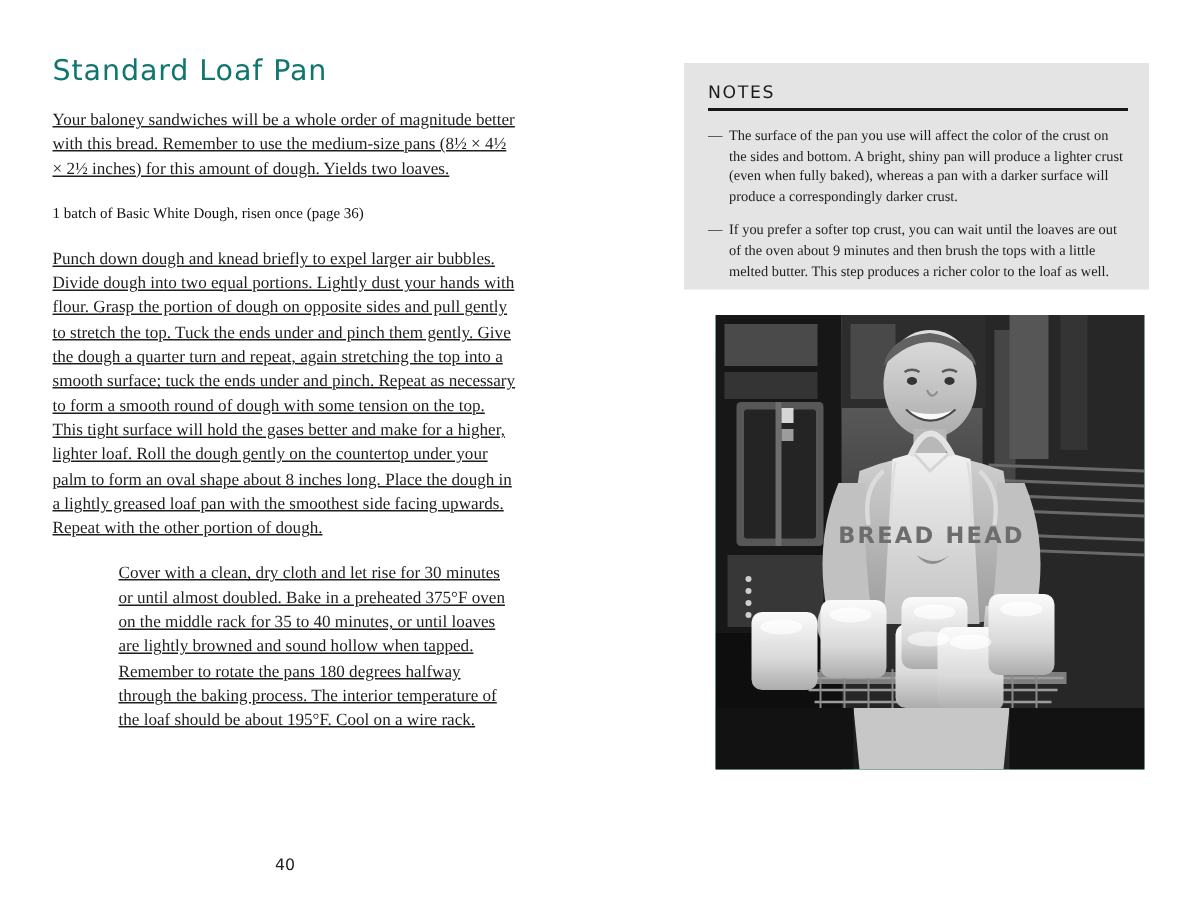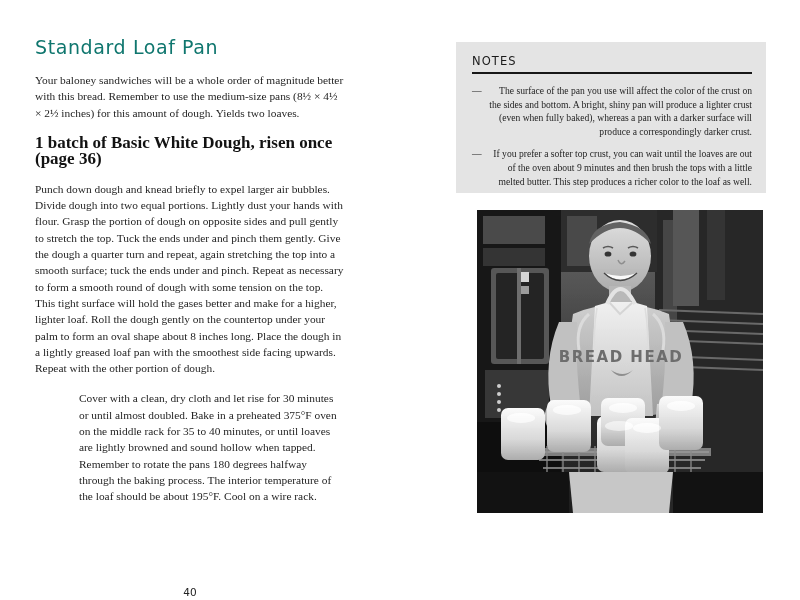--- a/index.html
+++ b/index.html
@@ -55,28 +55,29 @@
     width: 310px;
   }
 
   p.body-text {
     margin: 0 0 14px 0;
     font-family: "Liberation Serif", serif;
     font-size: 11.4px;
     line-height: 16.3px;
     text-align: left;
     color: #1e1e1e;
+    text-decoration: underline;
   }
   p.body-text:last-child { margin-bottom: 0; margin-left: 44px; }
 
   p.subhead {
     margin: 0 0 14px 0;
     font-family: "Liberation Serif", serif;
-    font-weight: bold;
-    font-size: 17px;
+    font-weight: normal;
+    font-size: 10px;
     line-height: 16px;
     color: #121212;
   }
 
   
   .notes-box {
     position: absolute;
     left: 56px;           
     top: 42px;
     width: 310px;         
@@ -105,21 +106,21 @@
     font-size: 9.6px;
     line-height: 13.6px;
     color: #1e1e1e;
   }
   .note-item:last-child { margin-bottom: 0; }
   .note-dash {
     flex: 0 0 auto;
     width: 14px;
     color: #1e1e1e;
   }
-  .note-text { flex: 1 1 auto; text-align: right; }
+  .note-text { flex: 1 1 auto; }
 
   
   .photo-frame {
     position: absolute;
     left: 77px;      
     top: 210px;
     width: 286px;    
     height: 303px;
     overflow: hidden;
     background: #15803d;
@@ -142,21 +143,20 @@
 
   
   .folio {
     position: absolute;
     top: 571px;
     font-family: "DejaVu Sans", sans-serif;
     font-size: 10.5px;
     color: #222222;
     text-align: center;
     width: 40px;
-    margin-top: 15px;
   }
   .folio-left  { left: 170px; }
 </style>
 </head>
 <body>
 
 <div class="spread">
 
   <div class="page-left">
 

